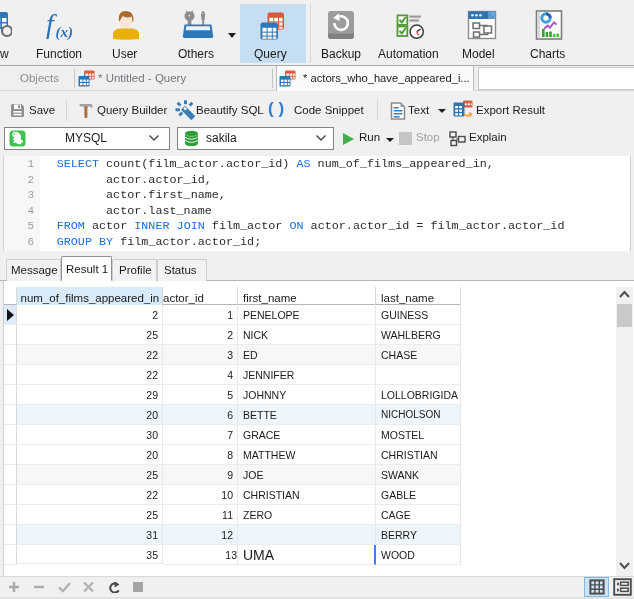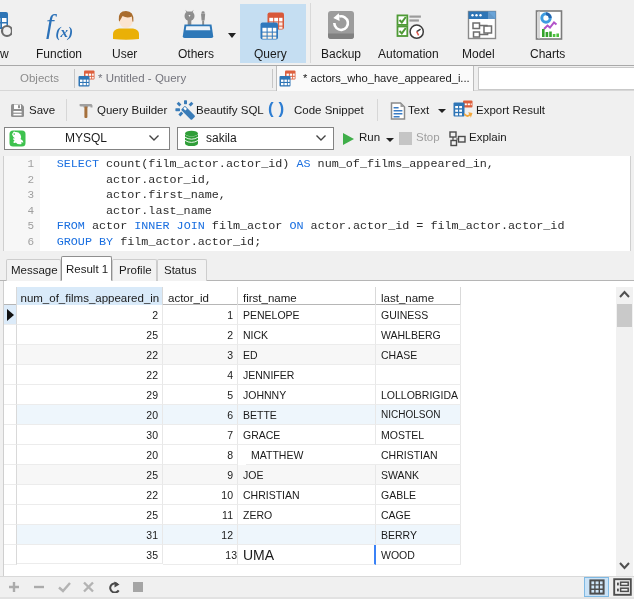--- a/index.html
+++ b/index.html
@@ -287,21 +287,21 @@
   <div class="lbl" style="left:66px;top:263px;font-size:11.5px;">Result 1</div>
   <div class="abs" style="left:112px;top:259px;width:45px;height:22px;background:#f2f2f2;border:1px solid #cdcdcd;border-bottom:none;border-radius:2px 2px 0 0;"></div>
   <div class="lbl" style="left:119px;top:264px;font-size:11.5px;">Profile</div>
   <div class="abs" style="left:157px;top:259px;width:50px;height:22px;background:#f2f2f2;border:1px solid #cdcdcd;border-bottom:none;border-radius:2px 2px 0 0;"></div>
   <div class="lbl" style="left:164px;top:264px;font-size:11.5px;">Status</div>
 
   <div class="abs" id="gridwrap" style="left:3px;top:281px;width:631px;height:295px;background:#fff;border-left:1px solid #cfcfcf;"></div>
   <div class="abs" id="grid" style="left:4px;top:287px;width:612px;height:289px;background:#fff;">
       <div style="position:absolute;left:0;top:0px;width:457px;height:18px;border-bottom:1px solid #b6b6b6;"></div>
       <div style="position:absolute;left:12.5px;top:0;width:146.5px;height:18px;background:#d9eaf9;border-right:1px solid #d9d9d9;font-size:11.5px;color:#1a1a1a;line-height:23px;padding-left:4px;overflow:hidden;white-space:nowrap;">num_of_films_appeared_in</div>
-      <div style="position:absolute;left:159px;top:0;width:75px;height:18px;border-right:1px solid #d9d9d9;font-size:11.5px;color:#1a1a1a;line-height:23px;padding-left:5px;overflow:hidden;white-space:nowrap;">actor_id</div>
+      <div style="position:absolute;left:159px;top:0;width:75px;height:18px;border-right:1px solid #d9d9d9;font-size:11.5px;color:#1a1a1a;line-height:23px;overflow:hidden;white-space:nowrap;">actor_id</div>
       <div style="position:absolute;left:234px;top:0;width:138px;height:18px;border-right:1px solid #d9d9d9;font-size:11.5px;color:#1a1a1a;line-height:23px;padding-left:5px;overflow:hidden;white-space:nowrap;">first_name</div>
       <div style="position:absolute;left:372px;top:0;width:85px;height:18px;border-right:1px solid #d9d9d9;font-size:11.5px;color:#1a1a1a;line-height:23px;padding-left:5px;overflow:hidden;white-space:nowrap;">last_name</div>
       <div style="position:absolute;left:0;top:0;width:12.5px;height:18px;border-right:1px solid #d9d9d9;"></div>
       <div style="position:absolute;left:0;top:18px;width:12.5px;height:20px;border-right:1px solid #d9d9d9;border-bottom:1px solid #ececec;background:#dcebf9;">
         <svg width="9" height="12" viewBox="0 0 9 12" style="position:absolute;left:2px;top:4px;">
           <path d="M1 0 L8 6 L1 12 Z" fill="#111"></path>
         </svg>
       </div>
       <div style="position:absolute;left:12.5px;top:18px;width:146.5px;height:20px;background:#fff;border-right:1px solid #e8e8e8;border-bottom:1px solid #ececec;font-size:10.5px;color:#1a1a1a;line-height:20px;text-align:right;padding-right:4px;overflow:hidden;white-space:nowrap;">2</div>
       <div style="position:absolute;left:159px;top:18px;width:75px;height:20px;background:#fff;border-right:1px solid #e8e8e8;border-bottom:1px solid #ececec;font-size:10.5px;color:#1a1a1a;line-height:20px;text-align:right;padding-right:4px;overflow:hidden;white-space:nowrap;">1</div>
@@ -333,21 +333,21 @@
       <div style="position:absolute;left:234px;top:118px;width:138px;height:20px;background:#eef6fc;border-right:1px solid #e8e8e8;border-bottom:1px solid #ececec;font-size:10.5px;color:#1a1a1a;line-height:20px;padding-left:5px;overflow:hidden;white-space:nowrap;">BETTE</div>
       <div style="position:absolute;left:372px;top:118px;width:85px;height:20px;background:#eef6fc;border-right:1px solid #e8e8e8;border-bottom:1px solid #ececec;font-size:10px;color:#1a1a1a;line-height:20px;padding-left:5px;overflow:hidden;white-space:nowrap;">NICHOLSON</div>
       <div style="position:absolute;left:0;top:138px;width:12.5px;height:20px;border-right:1px solid #d9d9d9;border-bottom:1px solid #ececec;"></div>
       <div style="position:absolute;left:12.5px;top:138px;width:146.5px;height:20px;background:#fff;border-right:1px solid #e8e8e8;border-bottom:1px solid #ececec;font-size:10.5px;color:#1a1a1a;line-height:20px;text-align:right;padding-right:4px;overflow:hidden;white-space:nowrap;">30</div>
       <div style="position:absolute;left:159px;top:138px;width:75px;height:20px;background:#fff;border-right:1px solid #e8e8e8;border-bottom:1px solid #ececec;font-size:10.5px;color:#1a1a1a;line-height:20px;text-align:right;padding-right:4px;overflow:hidden;white-space:nowrap;">7</div>
       <div style="position:absolute;left:234px;top:138px;width:138px;height:20px;background:#fff;border-right:1px solid #e8e8e8;border-bottom:1px solid #ececec;font-size:10.5px;color:#1a1a1a;line-height:20px;padding-left:5px;overflow:hidden;white-space:nowrap;">GRACE</div>
       <div style="position:absolute;left:372px;top:138px;width:85px;height:20px;background:#fff;border-right:1px solid #e8e8e8;border-bottom:1px solid #ececec;font-size:10.5px;color:#1a1a1a;line-height:20px;padding-left:5px;overflow:hidden;white-space:nowrap;">MOSTEL</div>
       <div style="position:absolute;left:0;top:158px;width:12.5px;height:20px;border-right:1px solid #d9d9d9;border-bottom:1px solid #ececec;"></div>
       <div style="position:absolute;left:12.5px;top:158px;width:146.5px;height:20px;background:#fff;border-right:1px solid #e8e8e8;border-bottom:1px solid #ececec;font-size:10.5px;color:#1a1a1a;line-height:20px;text-align:right;padding-right:4px;overflow:hidden;white-space:nowrap;">20</div>
       <div style="position:absolute;left:159px;top:158px;width:75px;height:20px;background:#fff;border-right:1px solid #e8e8e8;border-bottom:1px solid #ececec;font-size:10.5px;color:#1a1a1a;line-height:20px;text-align:right;padding-right:4px;overflow:hidden;white-space:nowrap;">8</div>
-      <div style="position:absolute;left:234px;top:158px;width:138px;height:20px;background:#fff;border-right:1px solid #e8e8e8;border-bottom:1px solid #ececec;font-size:10.5px;color:#1a1a1a;line-height:20px;padding-left:5px;overflow:hidden;white-space:nowrap;margin-left:8px;">MATTHEW</div>
+      <div style="position:absolute;left:234px;top:158px;width:138px;height:20px;background:#fff;border-right:1px solid #e8e8e8;border-bottom:1px solid #ececec;font-size:10.5px;color:#1a1a1a;line-height:20px;padding-left:5px;overflow:hidden;white-space:nowrap;">MATTHEW</div>
       <div style="position:absolute;left:372px;top:158px;width:85px;height:20px;background:#fff;border-right:1px solid #e8e8e8;border-bottom:1px solid #ececec;font-size:10.5px;color:#1a1a1a;line-height:20px;padding-left:5px;overflow:hidden;white-space:nowrap;">CHRISTIAN</div>
       <div style="position:absolute;left:0;top:178px;width:12.5px;height:20px;border-right:1px solid #d9d9d9;border-bottom:1px solid #ececec;"></div>
       <div style="position:absolute;left:12.5px;top:178px;width:146.5px;height:20px;background:#f7f7f7;border-right:1px solid #e8e8e8;border-bottom:1px solid #ececec;font-size:10.5px;color:#1a1a1a;line-height:20px;text-align:right;padding-right:4px;overflow:hidden;white-space:nowrap;">25</div>
       <div style="position:absolute;left:159px;top:178px;width:75px;height:20px;background:#f7f7f7;border-right:1px solid #e8e8e8;border-bottom:1px solid #ececec;font-size:10.5px;color:#1a1a1a;line-height:20px;text-align:right;padding-right:4px;overflow:hidden;white-space:nowrap;">9</div>
       <div style="position:absolute;left:234px;top:178px;width:138px;height:20px;background:#f7f7f7;border-right:1px solid #e8e8e8;border-bottom:1px solid #ececec;font-size:10.5px;color:#1a1a1a;line-height:20px;padding-left:5px;overflow:hidden;white-space:nowrap;">JOE</div>
       <div style="position:absolute;left:372px;top:178px;width:85px;height:20px;background:#f7f7f7;border-right:1px solid #e8e8e8;border-bottom:1px solid #ececec;font-size:10.5px;color:#1a1a1a;line-height:20px;padding-left:5px;overflow:hidden;white-space:nowrap;">SWANK</div>
       <div style="position:absolute;left:0;top:198px;width:12.5px;height:20px;border-right:1px solid #d9d9d9;border-bottom:1px solid #ececec;"></div>
       <div style="position:absolute;left:12.5px;top:198px;width:146.5px;height:20px;background:#fff;border-right:1px solid #e8e8e8;border-bottom:1px solid #ececec;font-size:10.5px;color:#1a1a1a;line-height:20px;text-align:right;padding-right:4px;overflow:hidden;white-space:nowrap;">22</div>
       <div style="position:absolute;left:159px;top:198px;width:75px;height:20px;background:#fff;border-right:1px solid #e8e8e8;border-bottom:1px solid #ececec;font-size:10.5px;color:#1a1a1a;line-height:20px;text-align:right;padding-right:4px;overflow:hidden;white-space:nowrap;">10</div>
       <div style="position:absolute;left:234px;top:198px;width:138px;height:20px;background:#fff;border-right:1px solid #e8e8e8;border-bottom:1px solid #ececec;font-size:10.5px;color:#1a1a1a;line-height:20px;padding-left:5px;overflow:hidden;white-space:nowrap;">CHRISTIAN</div>

